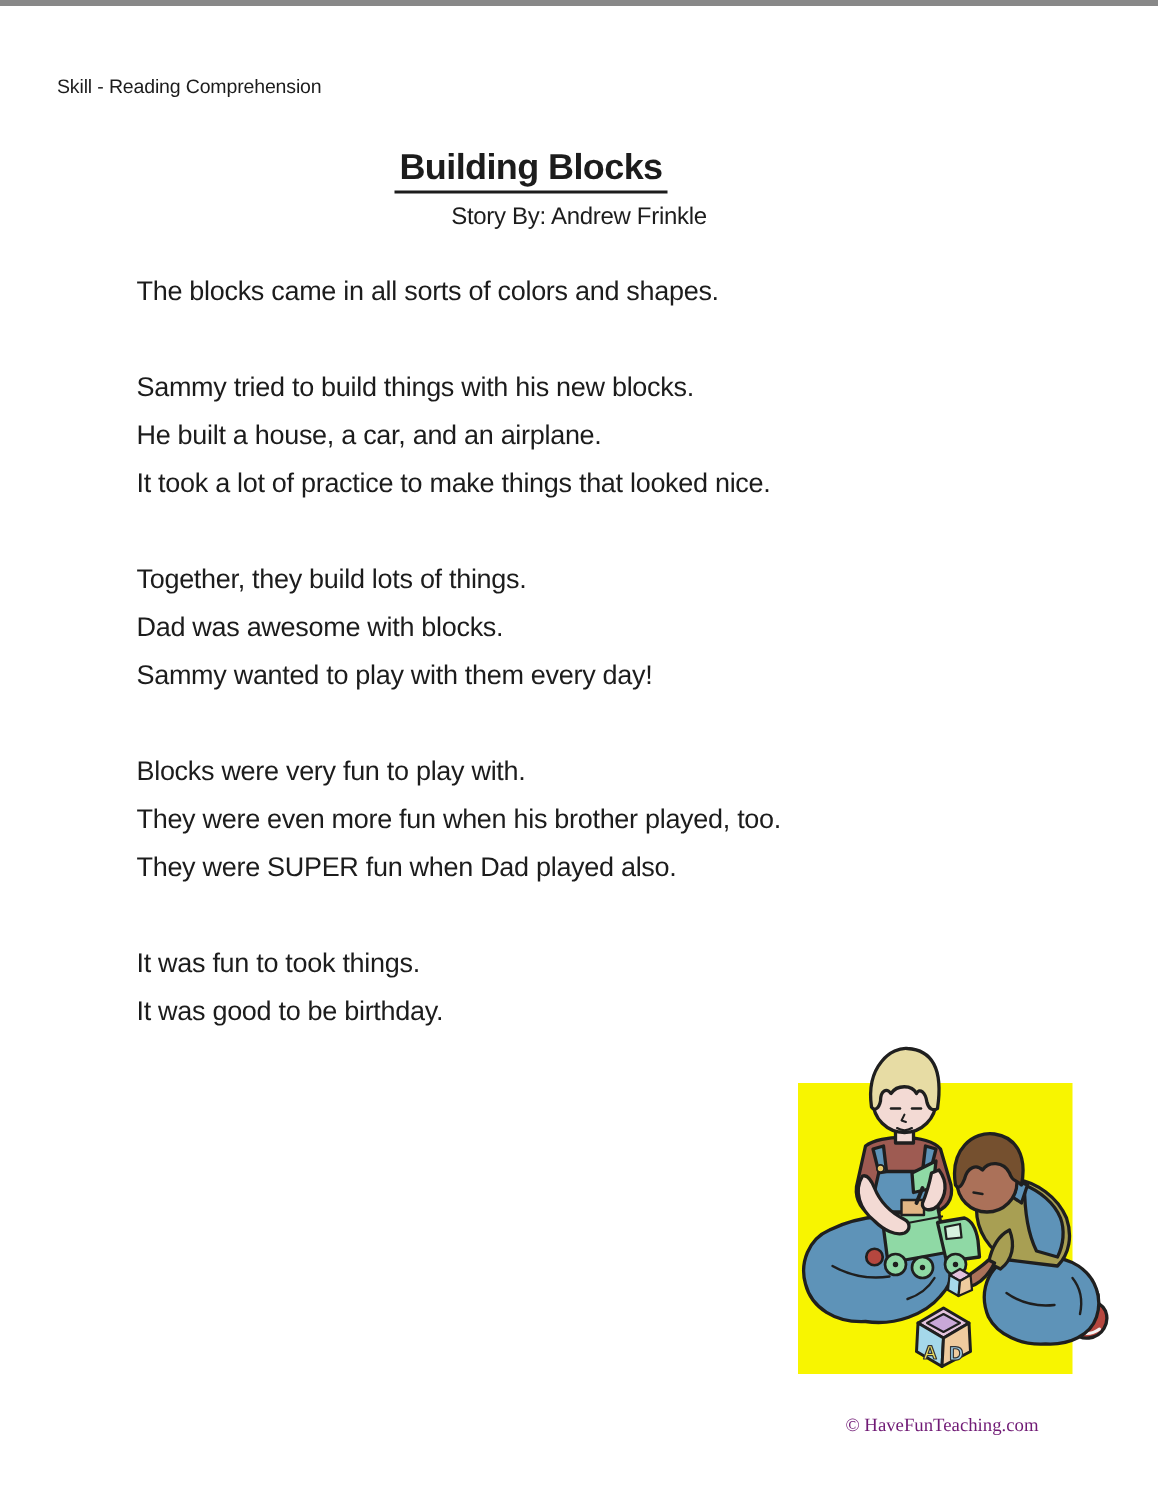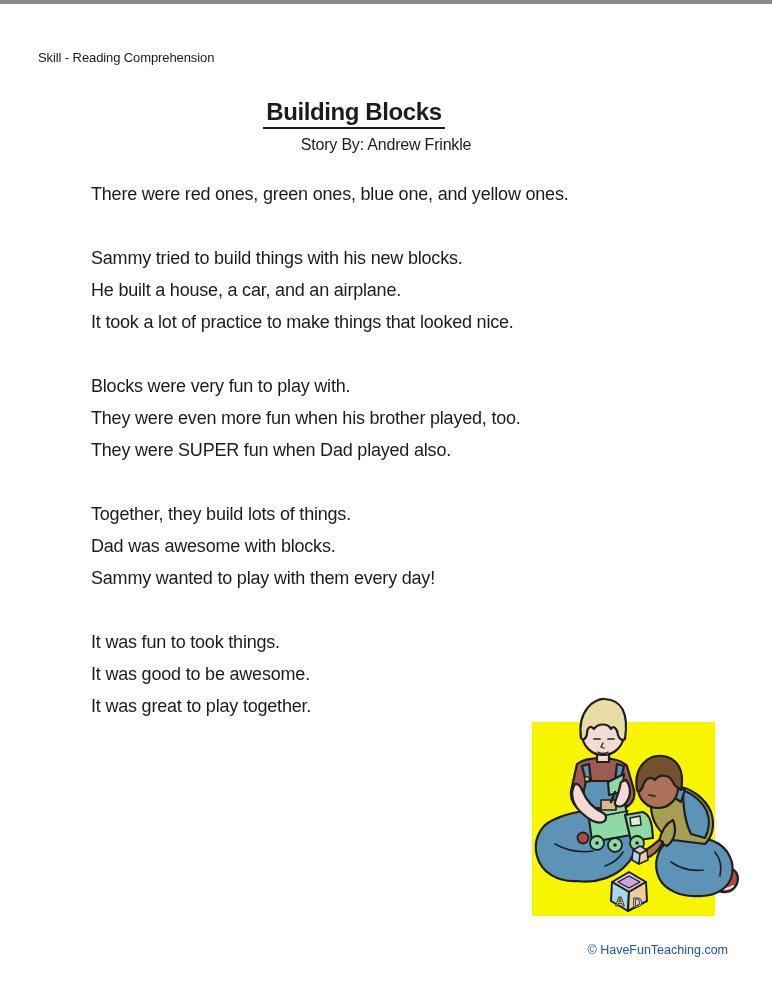--- a/index.html
+++ b/index.html
@@ -15,58 +15,57 @@
   .title-wrap{position:absolute;left:0;top:94px;width:708px;text-align:center;}
   .title{
     display:inline-block;font-size:24px;font-weight:bold;letter-spacing:-0.4px;
     border-bottom:2.5px solid #1c1c1c;padding:0 3px 1px 3px;line-height:1.15;
   }
   .byline{position:absolute;left:0;top:132px;width:772px;text-align:center;font-size:16px;letter-spacing:-0.2px;}
   .story{position:absolute;left:91px;top:174px;width:660px;font-size:18px;line-height:32px;letter-spacing:-0.2px;}
   .para{margin:0 0 32px 0;}
   .line{white-space:nowrap;}
   .illustration{position:absolute;left:525px;top:690px;width:215px;height:235px;}
-  .footer{position:absolute;left:528px;top:939px;width:200px;text-align:right;font-size:12.5px;color:#1d4ed8;}
+  .footer{position:absolute;left:528px;top:939px;width:200px;text-align:center;font-size:12.5px;color:#701a75;font-family:Liberation Serif, serif;}
 </style>
 </head>
 <body>
 
 <div class="page">
 
   <div class="hdr-skill">Skill - Reading Comprehension</div>
 
 
   <div class="title-wrap">
     <span class="title">Building Blocks</span>
   </div>
   <div class="byline">Story By: Andrew Frinkle</div>
 
   <div class="story">
     <div class="para">
-      <div class="line">There were red ones, green ones, blue one, and yellow ones.</div>
+      <div class="line">The blocks came in all sorts of colors and shapes.</div>
     </div>
     <div class="para">
       <div class="line">Sammy tried to build things with his new blocks.</div>
       <div class="line">He built a house, a car, and an airplane.</div>
       <div class="line">It took a lot of practice to make things that looked nice.</div>
     </div>
     <div class="para">
+      <div class="line">Together, they build lots of things.</div>
+      <div class="line">Dad was awesome with blocks.</div>
+      <div class="line">Sammy wanted to play with them every day!</div>
+    </div>
+    <div class="para">
       <div class="line">Blocks were very fun to play with.</div>
       <div class="line">They were even more fun when his brother played, too.</div>
       <div class="line">They were SUPER fun when Dad played also.</div>
     </div>
     <div class="para">
-      <div class="line">Together, they build lots of things.</div>
-      <div class="line">Dad was awesome with blocks.</div>
-      <div class="line">Sammy wanted to play with them every day!</div>
-    </div>
-    <div class="para">
       <div class="line">It was fun to took things.</div>
-      <div class="line">It was good to be awesome.</div>
-      <div class="line">It was great to play together.</div>
+      <div class="line">It was good to be birthday.</div>
     </div>
   </div>
 
   <div class="illustration">
     <svg width="215" height="235" viewBox="0 0 215 235" xmlns="http://www.w3.org/2000/svg">
       <rect x="7" y="28" width="183" height="194" fill="#F8F500"></rect>
       <g stroke="#1f1f1f" stroke-width="2.2" stroke-linejoin="round" stroke-linecap="round">
 
         <g>
           <path d="M28,126 C14,132 8,148 12,162 C16,178 32,188 52,187 C72,190 92,182 102,170 C112,160 112,144 104,134 C96,122 78,116 62,117 C48,118 38,121 28,126 Z" fill="#5E93B8"></path>

